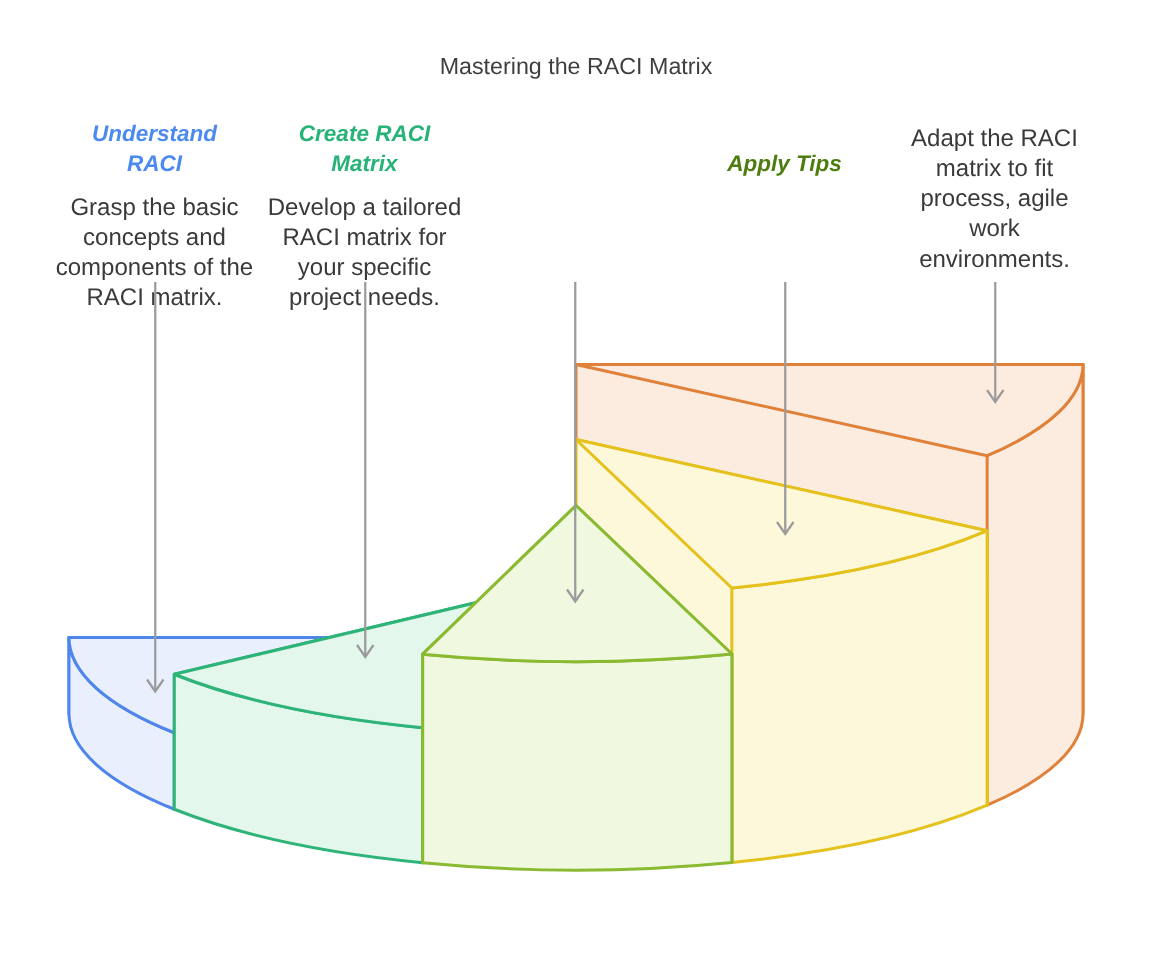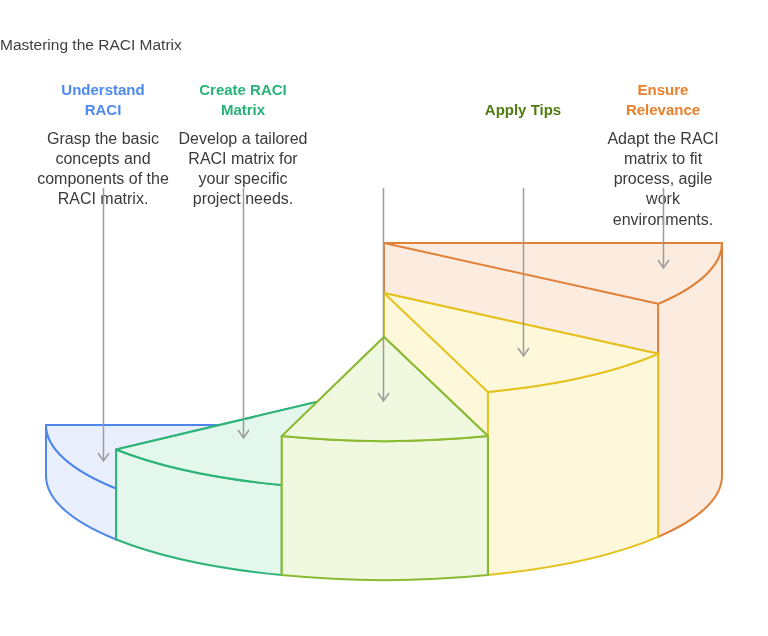--- a/index.html
+++ b/index.html
@@ -1,23 +1,23 @@
 <!DOCTYPE html>
 <html><head>
 <meta charset="utf-8">
 <style>
   html,body{margin:0;padding:0;background:#ffffff;}
   #stage{position:relative;width:768px;height:636px;background:#ffffff;overflow:hidden;
          font-family:"Liberation Sans", sans-serif;}
-  #title{position:absolute;top:36px;left:0;width:768px;text-align:left;
+  #title{position:absolute;top:36px;left:0;width:768px;text-align:center;
          font-size:15.5px;color:#3f3f3f;}
   .col{position:absolute;top:74px;width:140px;text-align:center;}
   .heading{height:46px;display:flex;align-items:flex-end;justify-content:center;
            font-size:15px;font-weight:bold;line-height:1.35;}
-  .heading span{display:inline-block;max-width:122px;}
+  .heading span{display:inline-block;max-width:122px;font-style:italic;}
   .desc{margin-top:9px;font-size:16px;line-height:1.26;color:#3a3a3a;}
   .desc span{display:inline-block;max-width:136px;}
   #diagram-svg{position:absolute;left:0;top:0;width:768px;height:636px;}
 </style>
 </head>
 <body>
 
 <div id="stage">
   <div id="title">Mastering the RACI Matrix</div>
 
@@ -34,23 +34,20 @@
     <div class="desc"><span>Develop a tailored RACI matrix for your specific project needs.</span></div>
   </div>
   <div class="col" style="left:313px">
   </div>
   <div class="col" style="left:453px">
     <div class="heading" style="color: #4d7c0f;">
         <span>Apply Tips</span>
       </div>
   </div>
   <div class="col" style="left:593px">
-    <div class="heading" style="color: rgb(232, 128, 45);">
-        <span>Ensure Relevance</span>
-      </div>
     <div class="desc"><span>Adapt the RACI matrix to fit process, agile work environments.</span></div>
   </div>
 
   <svg id="diagram-svg" viewBox="0 0 768 636">
       <path d="M 384 425.0 L 46.0 425.0 L 46.0 476.0 L 384 476 Z" fill="#e9effc" stroke="#4e86ec" stroke-width="2" stroke-linejoin="round" stroke-linecap="round"></path>
       <path d="M 384 425.0 L 116.2 488.5 L 116.2 539.5 L 384 476 Z" fill="#e9effc" stroke="#4e86ec" stroke-width="2" stroke-linejoin="round" stroke-linecap="round"></path>
       <path d="M 46.0 425.0 A 338 104 0 0 0 116.2 488.5 L 116.2 539.5 A 338 104 0 0 1 46.0 476.0 Z" fill="#e9effc" stroke="#4e86ec" stroke-width="2" stroke-linejoin="round" stroke-linecap="round"></path>
       <path d="M 384 425.0 L 46.0 425.0 A 338 104 0 0 0 116.2 488.5 Z" fill="#e9effc" stroke="#4e86ec" stroke-width="2" stroke-linejoin="round" stroke-linecap="round"></path>
       <path d="M 384 243.0 L 658.1 303.8 L 658.1 536.8 L 384 476 Z" fill="#fcece0" stroke="#e0813a" stroke-width="2" stroke-linejoin="round" stroke-linecap="round"></path>
       <path d="M 384 243.0 L 722.0 243.0 L 722.0 476.0 L 384 476 Z" fill="#fcece0" stroke="#e0813a" stroke-width="2" stroke-linejoin="round" stroke-linecap="round"></path>

